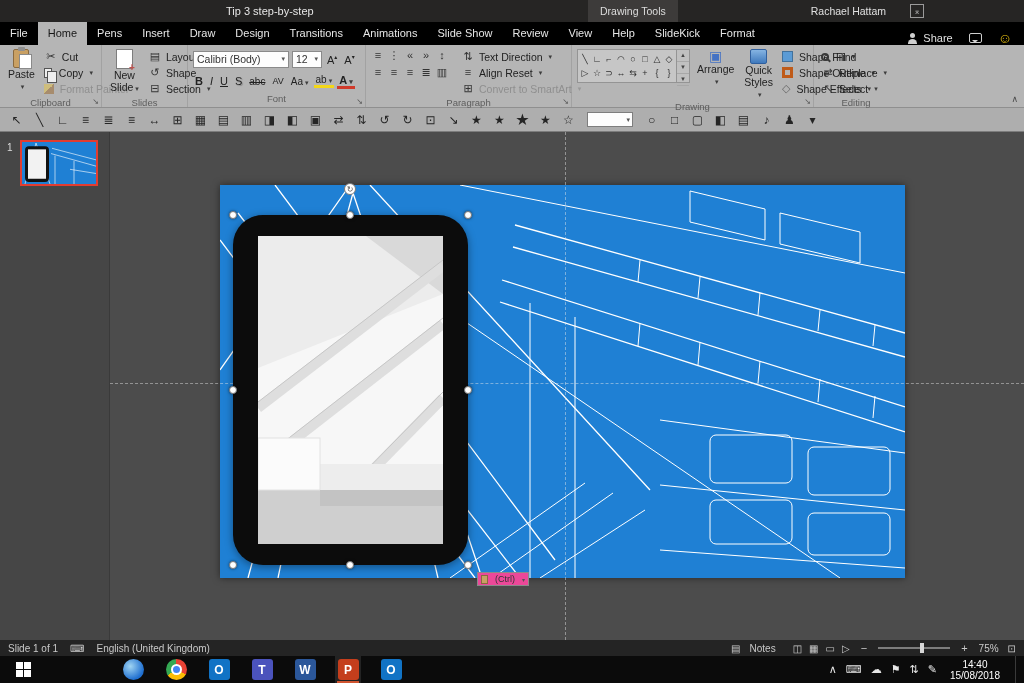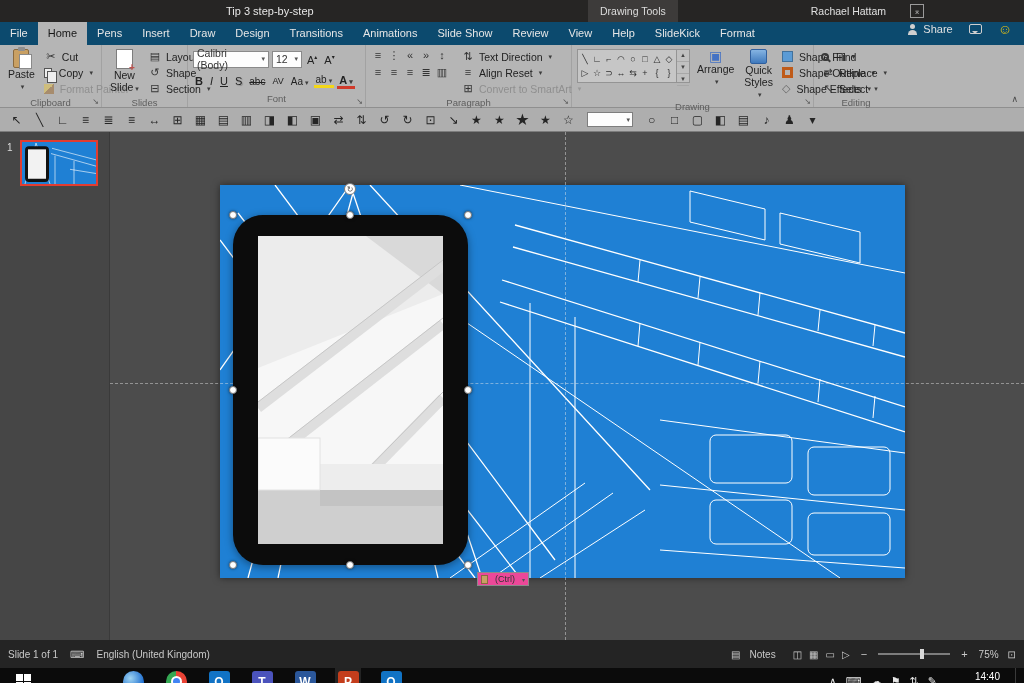--- a/index.html
+++ b/index.html
@@ -7,21 +7,21 @@
   body{font-family:"Liberation Sans",sans-serif;font-size:11px;background:#4c4c4c;color:#222;position:relative}
 
   
   .titlebar{height:22px;background:#262524;position:relative;color:#d6d6d6}
   .tb-title{position:absolute;left:226px;top:0;line-height:22px;font-size:11px;color:#e6e6e6}
   .ctx-label{position:absolute;left:588px;top:0;height:22px;line-height:22px;padding:0 12px;background:#3d3b3a;color:#dcdcdc;font-size:10.5px}
   .tb-user{position:absolute;right:138px;top:0;line-height:22px;font-size:10.5px;color:#e0e0e0}
   .tb-disp{position:absolute;right:100px;top:4px;width:14px;height:14px;border:1px solid #9a9a9a;color:#bbb;font-size:8px;text-align:center;line-height:13px}
 
   
-  .tabrow{height:23px;background:#0c4a6e;display:flex;align-items:flex-start;color:#e6e6e6}
+  .tabrow{height:23px;background:#000000;display:flex;align-items:flex-end;color:#e6e6e6}
   .tab{padding:0 10px;line-height:23px;font-size:11px;white-space:nowrap}
   .tab.selected{background:#b5b5b5;color:#161616}
   .tellme{display:flex;align-items:center;gap:6px;margin-left:20px;color:#9f9f9f;font-size:10.5px;white-space:nowrap}
   .bulb{width:8px;height:8px;border:1px solid #b9b45a;border-radius:50%;position:relative}
   .bulb::after{content:'';position:absolute;left:2px;bottom:-3px;width:3px;height:2px;background:#b9b45a}
   .tabrow-right{margin-left:auto;display:flex;align-items:center;gap:16px;padding-right:12px}
   .share{display:flex;align-items:center;gap:5px;color:#e0e0e0}
   .person{position:relative;width:11px;height:11px}
   .person::before{content:'';position:absolute;left:3px;top:0;width:5px;height:5px;border-radius:50%;background:#cfcfcf}
   .person::after{content:'';position:absolute;left:1px;top:6px;width:9px;height:5px;border-radius:5px 5px 0 0;background:#cfcfcf}
@@ -95,21 +95,21 @@
   .tablet{position:absolute;left:123px;top:83px;width:235px;height:350px;background:#0c0c0c;border-radius:30px;box-shadow:0 2px 8px rgba(0,0,0,.4)}
   .screen{position:absolute;left:25px;top:21px;width:185px;height:308px;background:#f7f7f7;overflow:hidden}
   .screen svg{display:block;width:100%;height:100%}
   .handle{position:absolute;width:8px;height:8px;border-radius:50%;background:#fff;border:1px solid #777;box-shadow:0 0 3px rgba(0,0,0,.5);transform:translate(-50%,-50%)}
   .rot{position:absolute;left:240px;top:57px;width:12px;height:12px;border-radius:50%;background:#fff;border:1px solid #777;transform:translate(-50%,-50%);font-size:8px;line-height:11px;text-align:center;color:#555}
   .ctrl-badge{position:absolute;left:367px;top:440px;height:14px;background:#ec4899;border:1px solid #8a8a8a;display:flex;align-items:center;gap:7px;padding:0 3px;font-size:9px;color:#333}
   .ctrl-badge::after{content:"\25BE";font-size:6px;color:#555}
   .mini-clip{width:7px;height:9px;background:#c9a063;border:1px solid #8a6a3f}
 
   
-  .statusbar{height:28px;background:#242424;color:#c9c9c9;display:flex;align-items:center;font-size:10px;padding:0 8px;gap:6px}
+  .statusbar{height:16px;background:#242424;color:#c9c9c9;display:flex;align-items:center;font-size:10px;padding:0 8px;gap:6px}
   .st-left{display:flex;align-items:center;gap:12px}
   .st-right{margin-left:auto;display:flex;align-items:center;gap:9px}
   .st-ic{font-size:10px;color:#c9c9c9}
   .zoom-track{width:72px;height:2px;background:#7d7d7d;position:relative}
   .zoom-thumb{position:absolute;left:58%;top:-4px;width:4px;height:10px;background:#d8d8d8}
   .zbtn{font-size:11px;color:#c9c9c9;padding:0 2px}
 
   
   .taskbar{height:27px;background:#0b0b0b;display:flex;align-items:center;color:#e2e2e2}
   .start{width:46px;height:27px;display:flex;align-items:center;justify-content:center}
@@ -118,21 +118,21 @@
   .tb-apps{display:flex;margin-left:74px;gap:17px}
   .tb-app{width:26px;height:27px;display:flex;align-items:center;justify-content:center;position:relative}
   .tb-app.active{background:rgba(255,255,255,.10)}
   .tb-app.active::after{content:'';position:absolute;left:2px;right:2px;bottom:0;height:2px;background:#d0542f}
   .tile{width:21px;height:21px;border-radius:3px;display:flex;align-items:center;justify-content:center;color:#fff;font-weight:bold;font-size:12px}
   .search-orb .tile{background:radial-gradient(circle at 35% 35%,#9fd4f2,#1f6fd0 70%);border-radius:50%}
   .chrome-orb .tile{background:conic-gradient(#ea4335 0 33%,#fbbc05 0 66%,#34a853 0 100%);border-radius:50%;position:relative}
   .chrome-orb .tile::after{content:'';position:absolute;inset:5px;background:#4285f4;border:2px solid #fff;border-radius:50%}
   .tray{margin-left:auto;display:flex;align-items:center;gap:9px;padding-right:4px;font-size:11px;color:#e6e6e6}
   .tray .ti{font-size:11px}
-  .clock{text-align:right;font-size:10px;line-height:11px;color:#fff;margin-left:4px}
+  .clock{text-align:center;font-size:10px;line-height:11px;color:#fff;margin-left:4px}
   .show-desktop{width:5px;height:27px;border-left:1px solid #3a3a3a;margin-left:6px}
 </style>
 </head>
 <body>
 
 <div class="titlebar">
   <span class="tb-title">Tip 3 step-by-step</span>
   <span class="ctx-label">Drawing Tools</span>
   <span class="tb-user">Rachael Hattam</span>
   <span class="tb-disp">⌅</span>
@@ -211,21 +211,21 @@
             <span>Section</span>
           </div>
       </div>
     </div>
     <div class="rlabel">Slides</div>
   </div>
 
   <div class="rgroup" style="width:178px">
     <div class="rbody" style="flex-direction:column;gap:2px">
       <div class="fontrow">
-        <div class="combo" style="width:76px">
+        <div class="combo" style="width:96px">
             <span>Calibri (Body)</span>
           </div>
         <div class="combo" style="width:30px">
             <span>12</span>
           </div>
         <span class="tglyph sup">A</span>
         <span class="tglyph sub">A</span>
       </div>
       <div class="fontrow">
         <span class="tglyph" style="font-weight:bold">B</span>

